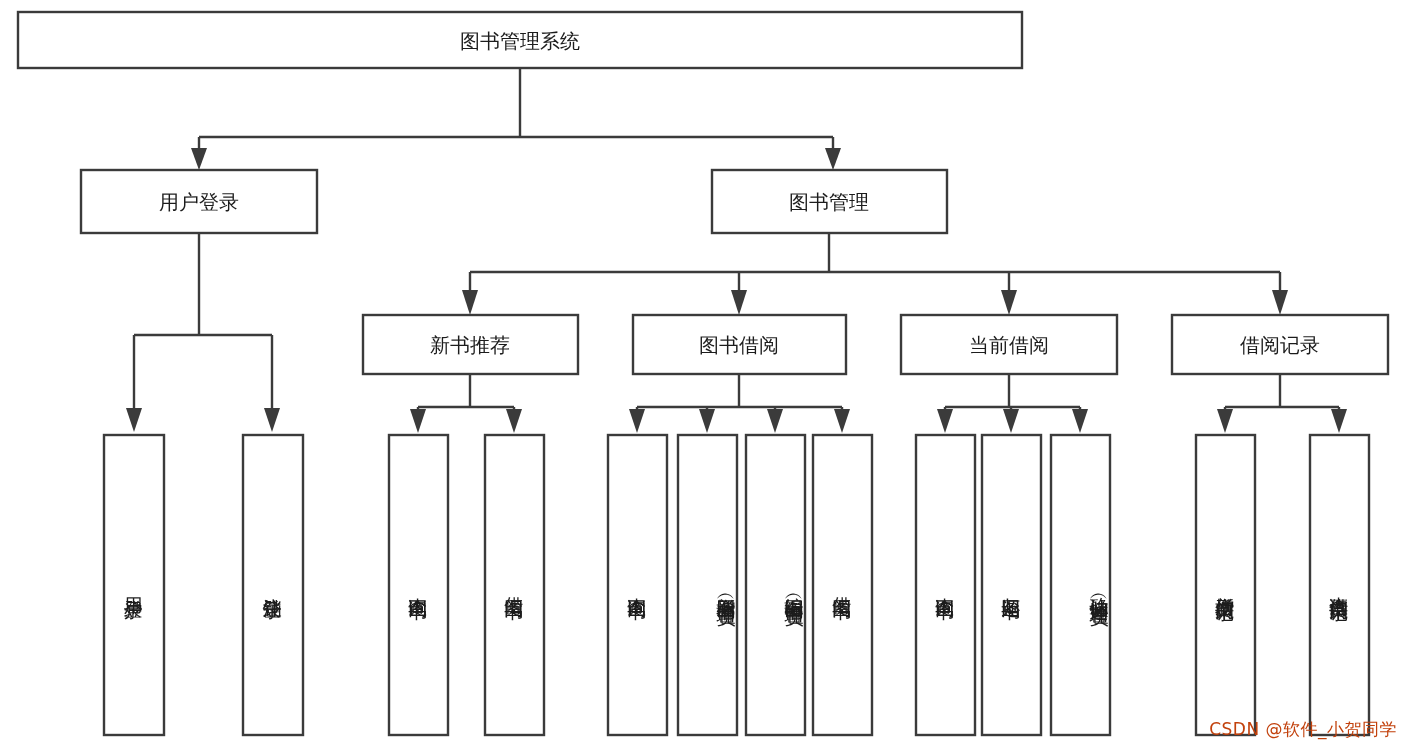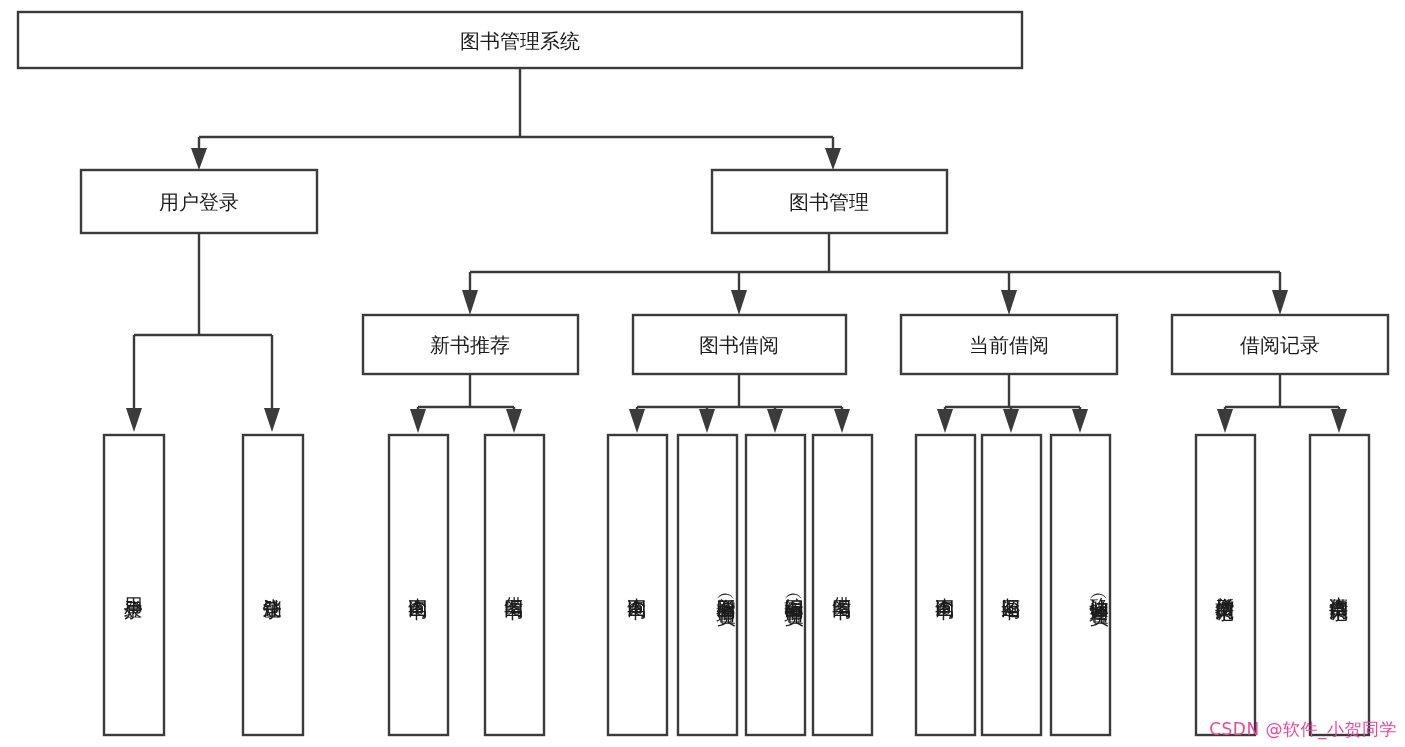--- a/index.html
+++ b/index.html
@@ -63,21 +63,21 @@
     align-items: center;
     justify-content: center;
     pointer-events: none;
   }
   .watermark {
     position: absolute;
     right: 8px;
     bottom: 6px;
     font-family: "DejaVu Sans", "Liberation Sans", sans-serif;
     font-size: 17px;
-    color: #ec4899;
+    color: #c2410c;
     white-space: nowrap;
     letter-spacing: 0.5px;
   }
 </style>
 </head>
 <body>
 
 <div id="diagram-root">
 
   <svg id="tree-svg" viewBox="0 0 1405 747">

